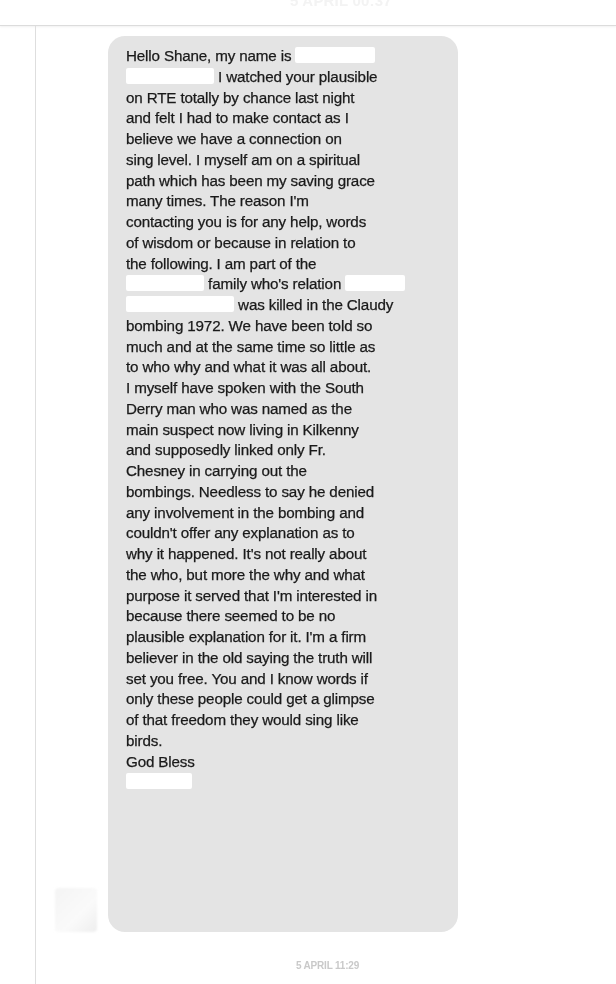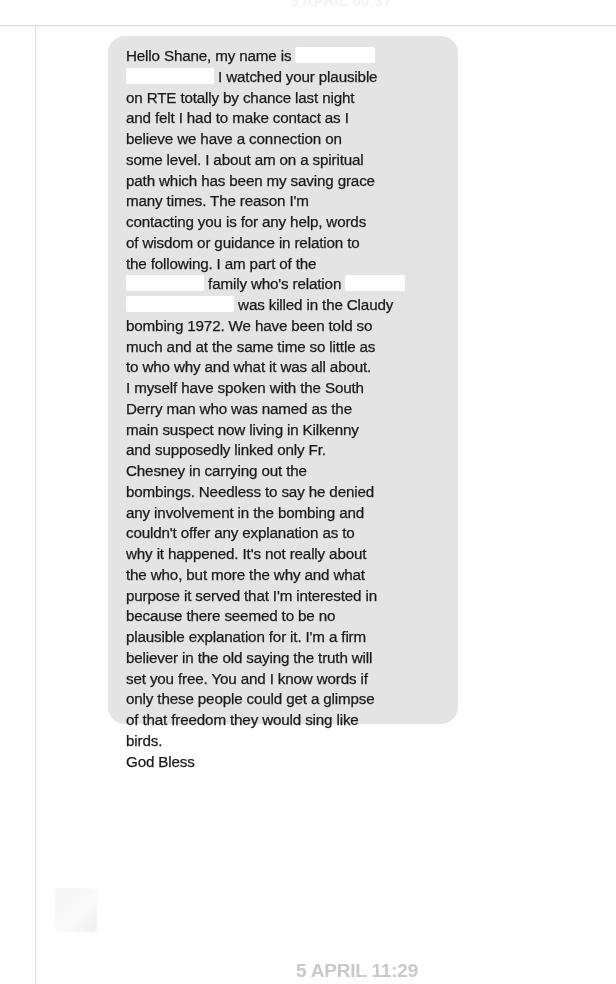--- a/index.html
+++ b/index.html
@@ -16,21 +16,21 @@
   .top-time {
     position: absolute; left: 290px; top: -8px;
     font-size: 15px; font-weight: bold; color: #f3f3f3;
     letter-spacing: 0.2px;
   }
   .vline {
     position: absolute; left: 35px; top: 26px; width: 1px; height: 958px;
     background: #dedede;
   }
   .bubble {
-    position: absolute; left: 108px; top: 36px; width: 350px; height: 688px;
+    position: absolute; left: 108px; top: 36px; width: 350px; height: 896px;
     background: #e4e4e4; border-radius: 17px;
     box-sizing: border-box; padding: 10px 14px 0 18px;
   }
   .msg-line {
     display: block; font-size: 15.2px; line-height: 20.75px;
     color: #1a1a1a; white-space: nowrap;
     letter-spacing: -0.15px;
     -webkit-text-stroke: 0.25px #1a1a1a;
   }
   .redact {
@@ -38,46 +38,46 @@
     background: #ffffff; border-radius: 2px;
     filter: blur(0.6px);
   }
   .avatar {
     position: absolute; left: 55px; top: 888px; width: 42px; height: 44px;
     background: linear-gradient(135deg, #f4f4f4, #fafafa 60%, #eeeeee);
     border-radius: 4px; filter: blur(1.2px);
   }
   .bottom-time {
     position: absolute; left: 296px; top: 960px;
-    font-size: 19px; font-weight: bold; color: #c9c9c9;
+    font-size: 10px; font-weight: bold; color: #c9c9c9;
     letter-spacing: -0.2px;
   }
 </style>
 </head>
 <body>
 
 <div class="top-strip">
   <span class="top-time">5 APRIL 00:37</span>
 </div>
 <div class="vline"></div>
 
 <div class="avatar"></div>
 
 <div class="bubble">
   <div id="msg-body">
       <span class="msg-line"><span>Hello Shane, my name is </span><span class="redact" style="width: 80px;"></span></span>
       <span class="msg-line"><span class="redact" style="width: 88px;"></span><span> I watched your plausible</span></span>
       <span class="msg-line"><span>on RTE totally by chance last night</span></span>
       <span class="msg-line"><span>and felt I had to make contact as I</span></span>
       <span class="msg-line"><span>believe we have a connection on</span></span>
-      <span class="msg-line"><span>some level. I about am on a spiritual</span></span>
+      <span class="msg-line"><span>sing level. I myself am on a spiritual</span></span>
       <span class="msg-line"><span>path which has been my saving grace</span></span>
       <span class="msg-line"><span>many times. The reason I'm</span></span>
       <span class="msg-line"><span>contacting you is for any help, words</span></span>
-      <span class="msg-line"><span>of wisdom or guidance in relation to</span></span>
+      <span class="msg-line"><span>of wisdom or because in relation to</span></span>
       <span class="msg-line"><span>the following. I am part of the </span></span>
       <span class="msg-line"><span class="redact" style="width: 78px;"></span><span> family who's relation </span><span class="redact" style="width: 60px;"></span></span>
       <span class="msg-line"><span class="redact" style="width: 108px;"></span><span> was killed in the Claudy</span></span>
       <span class="msg-line"><span>bombing 1972. We have been told so</span></span>
       <span class="msg-line"><span>much and at the same time so little as</span></span>
       <span class="msg-line"><span>to who why and what it was all about.</span></span>
       <span class="msg-line"><span>I myself have spoken with the South</span></span>
       <span class="msg-line"><span>Derry man who was named as the</span></span>
       <span class="msg-line"><span>main suspect now living in Kilkenny</span></span>
       <span class="msg-line"><span>and supposedly linked only Fr.</span></span>

